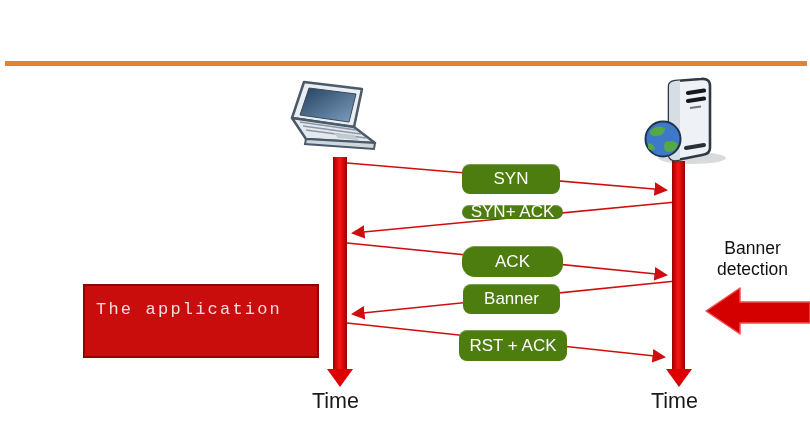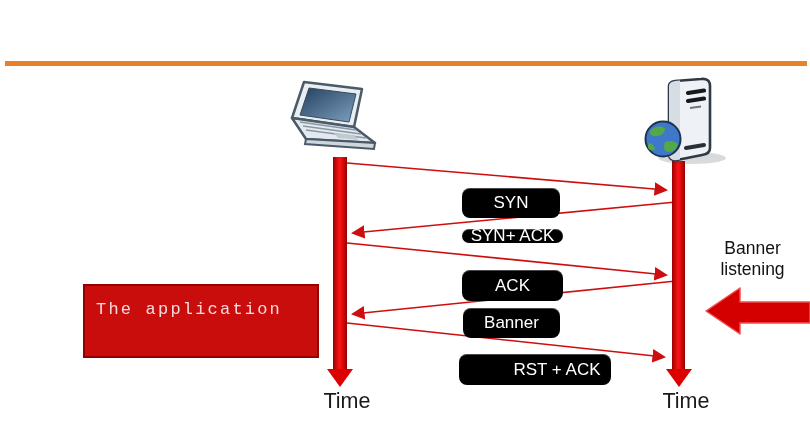--- a/index.html
+++ b/index.html
@@ -23,44 +23,43 @@
   .tl-left{left:333px;top:157px;height:213px;}
   .tl-right{left:672px;top:161px;width:13px;height:209px;}
   .tl-head{
     position:absolute;width:0;height:0;
     border-left:13px solid transparent;border-right:13px solid transparent;
     border-top:18px solid #dd0000;
   }
   .tl-head-left{left:327px;top:369px;}
   .tl-head-right{left:666px;top:369px;}
   .msg-box{
-    position:absolute;background:#000000;border-radius:8px;color:#ffffff;
+    position:absolute;background:#4d7c0f;border-radius:8px;color:#ffffff;
     display:flex;align-items:center;justify-content:center;
     font-size:17px;box-shadow:inset 0 1px 0 rgba(255,255,255,.28);
     white-space:nowrap;
-    margin-top:24px;
   }
   .msg-0{left:462px;top:164px;width:98px;height:30px;}
   .msg-1{left:462px;top:205px;width:101px;height:14px;}
-  .msg-2{left:462px;top:246px;width:101px;height:31px;}
+  .msg-2{left:462px;top:246px;width:101px;height:31px;border-radius:13px;}
   .msg-3{left:463px;top:284px;width:97px;height:30px;}
-  .msg-4{left:459px;top:330px;width:108px;height:31px;padding-left:44px;}
+  .msg-4{left:459px;top:330px;width:108px;height:31px;}
   .callout{
     position:absolute;left:83px;top:284px;width:236px;height:74px;
     background:#c90c0c;border:2px solid #920000;box-sizing:border-box;
     color:#f4dcdc;font-family:"Liberation Mono","DejaVu Sans Mono",monospace;
     font-size:17px;letter-spacing:2.2px;line-height:29px;
     padding:9px 0 0 11px;white-space:nowrap;
   }
   .banner-detect{
     position:absolute;left:695px;top:238px;width:115px;text-align:center;
     font-size:17.5px;line-height:21px;color:#111111;
   }
   .time-label{
-    position:absolute;top:389px;width:70px;text-align:center;
+    position:absolute;top:389px;width:70px;
     font-size:21.5px;color:#1a1a1a;
   }
   .time-left{left:312px;}
   .time-right{left:651px;}
 </style>
 </head>
 <body>
 
 <div class="canvas">
 
@@ -124,21 +123,21 @@
   <div class="msg-box msg-2">ACK</div>
   <div class="msg-box msg-3">Banner</div>
   <div class="msg-box msg-4">RST + ACK</div>
 
   <div class="callout">
     <div>The application</div>
   </div>
 
   <div class="banner-detect">
     <div>Banner</div>
-    <div>listening</div>
+    <div>detection</div>
   </div>
 
   <svg class="icon-abs" style="left:698px;top:282px;" width="112" height="56" viewBox="0 0 112 56">
     <polygon points="8,29 42,6 42,20 112,20 112,41 42,41 42,52" fill="#d40000" stroke="#f25050" stroke-width="1.5" stroke-linejoin="round"></polygon>
   </svg>
 
   <div class="time-label time-left">Time</div>
   <div class="time-label time-right">Time</div>
 
 </div>

